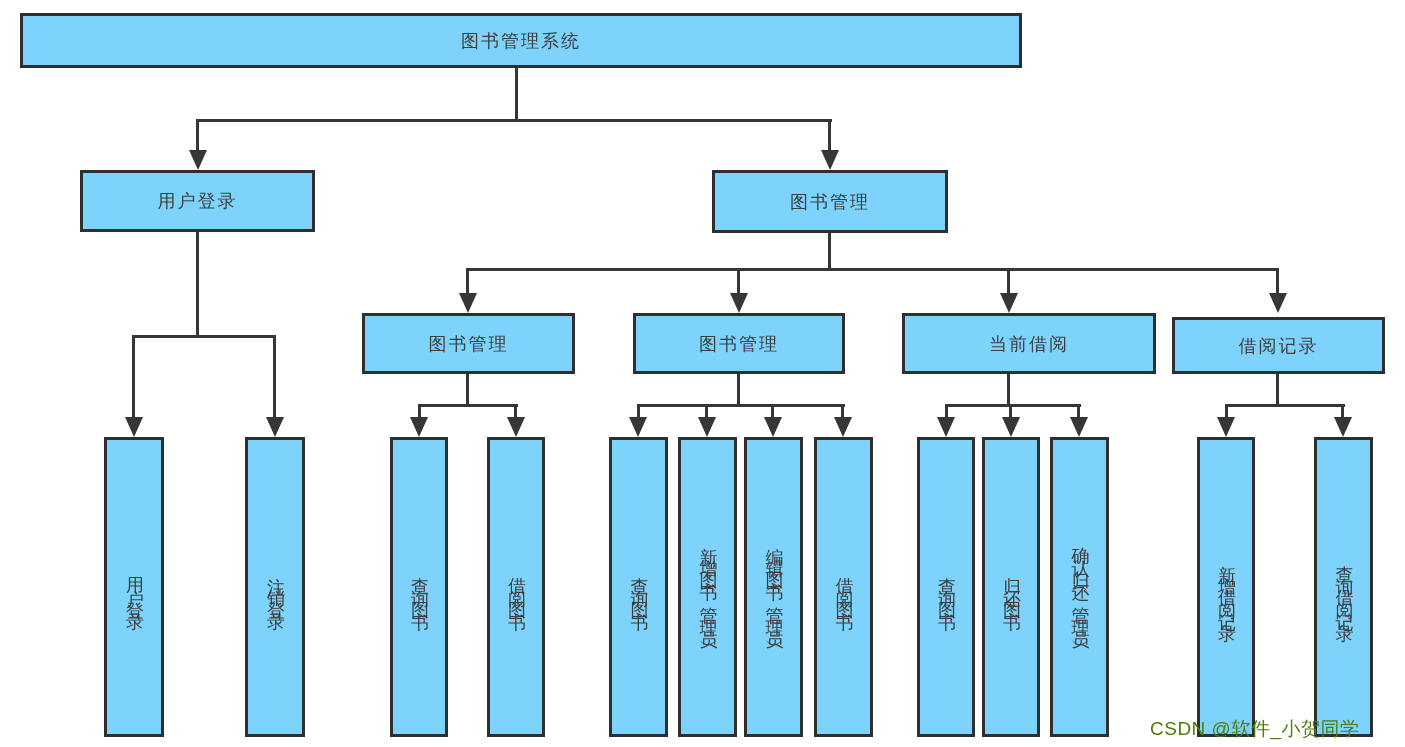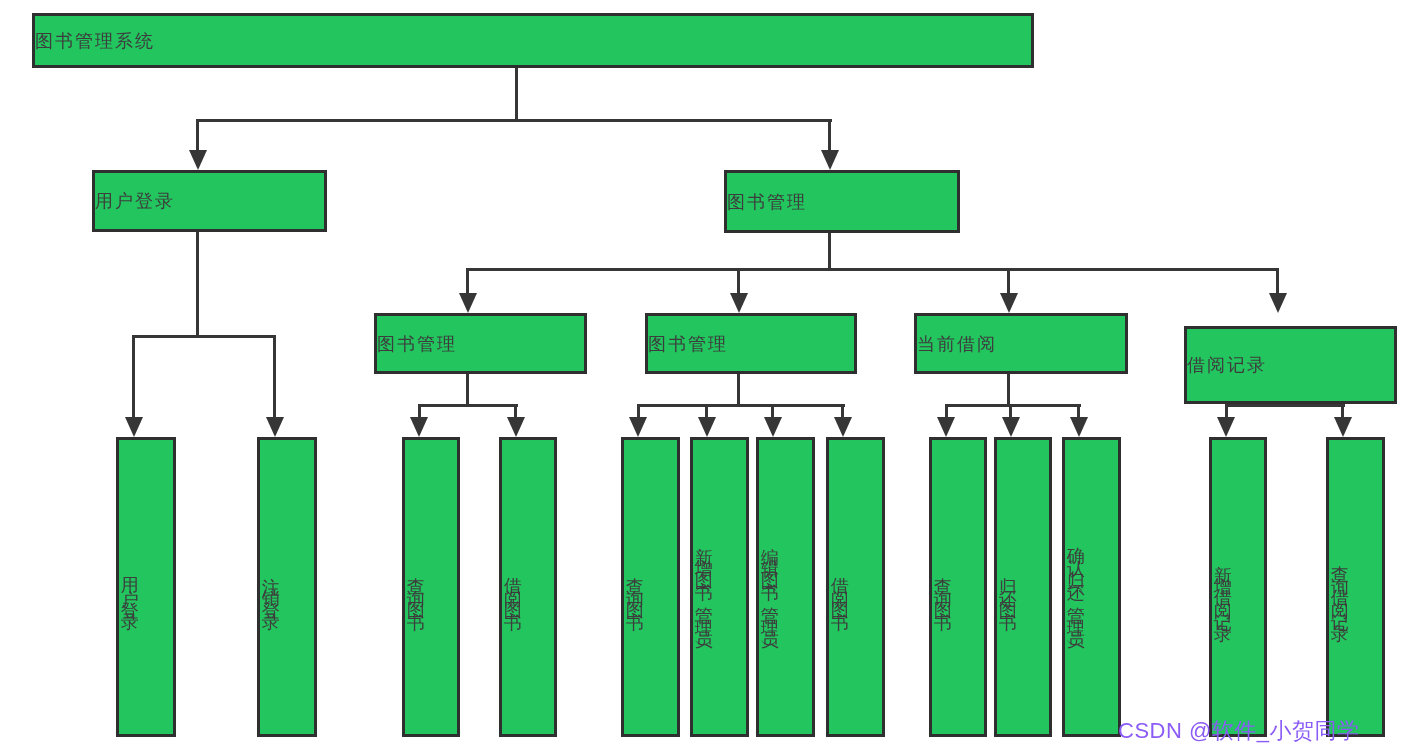--- a/index.html
+++ b/index.html
@@ -2,38 +2,38 @@
 <html><head>
 <meta charset="utf-8">
 <style>
   html,body{margin:0;padding:0;background:#ffffff;}
   .canvas{
     position:relative;width:1405px;height:747px;background:#ffffff;
     font-family:"Liberation Sans","DejaVu Sans",sans-serif;color:#3d3d3d;
     overflow:hidden;
   }
   .box{
-    position:absolute;background:#22c55e;border:3px solid #2f2f2f;
-    display:flex;align-items:center;justify-content:flex-start;
-    box-sizing:border-box;color:#3d3d3d;margin-left:12px;
+    position:absolute;background:#7dd3fc;border:3px solid #2f2f2f;
+    display:flex;align-items:center;justify-content:center;
+    box-sizing:border-box;color:#3d3d3d;
   }
   .box.h{font-size:18px;letter-spacing:2px;white-space:nowrap;}
   .box.v span{
     writing-mode:vertical-rl;text-orientation:mixed;
     font-size:18px;letter-spacing:12px;line-height:1.1;
   }
   .line{position:absolute;background:#363636;}
   .arrow{
     position:absolute;width:0;height:0;
     border-left:9px solid transparent;border-right:9px solid transparent;
     border-top:20px solid #363636;
   }
   .watermark{
-    position:absolute;left:1118px;top:716px;z-index:10;
-    font-size:22px;color:#8b5cf6;letter-spacing:0.5px;white-space:nowrap;
+    position:absolute;left:1150px;top:716px;z-index:10;
+    font-size:19px;color:#4d7c0f;letter-spacing:0.5px;white-space:nowrap;
   }
 </style>
 </head>
 <body>
 
 <div class="canvas">
 
   <div class="line" style="left:515px;top:68px;width:3px;height:53px;"></div>
   <div class="line" style="left:196px;top:119px;width:636px;height:3px;"></div>
   <div class="line" style="left:196px;top:122px;width:3px;height:30px;"></div>
@@ -104,24 +104,24 @@
   <div class="box h" style="left:712px;top:170px;width:236px;height:63px;">
     <span>图书管理</span>
   </div>
 
   <div class="box h" style="left:362px;top:313px;width:213px;height:61px;">
     <span>图书管理</span>
   </div>
   <div class="box h" style="left:633px;top:313px;width:212px;height:61px;">
     <span>图书管理</span>
   </div>
-  <div class="box h" style="left:902px;top:313px;width:214px;height:61px;">
+  <div class="box h" style="left:902px;top:313px;width:254px;height:61px;">
     <span>当前借阅</span>
   </div>
-  <div class="box h" style="left:1172px;top:326px;width:213px;height:78px;">
+  <div class="box h" style="left:1172px;top:317px;width:213px;height:57px;">
     <span>借阅记录</span>
   </div>
 
   <div class="box v" style="left:104px;top:437px;width:60px;height:300px;">
     <span>用户登录</span>
   </div>
   <div class="box v" style="left:245px;top:437px;width:60px;height:300px;">
     <span>注销登录</span>
   </div>
 

